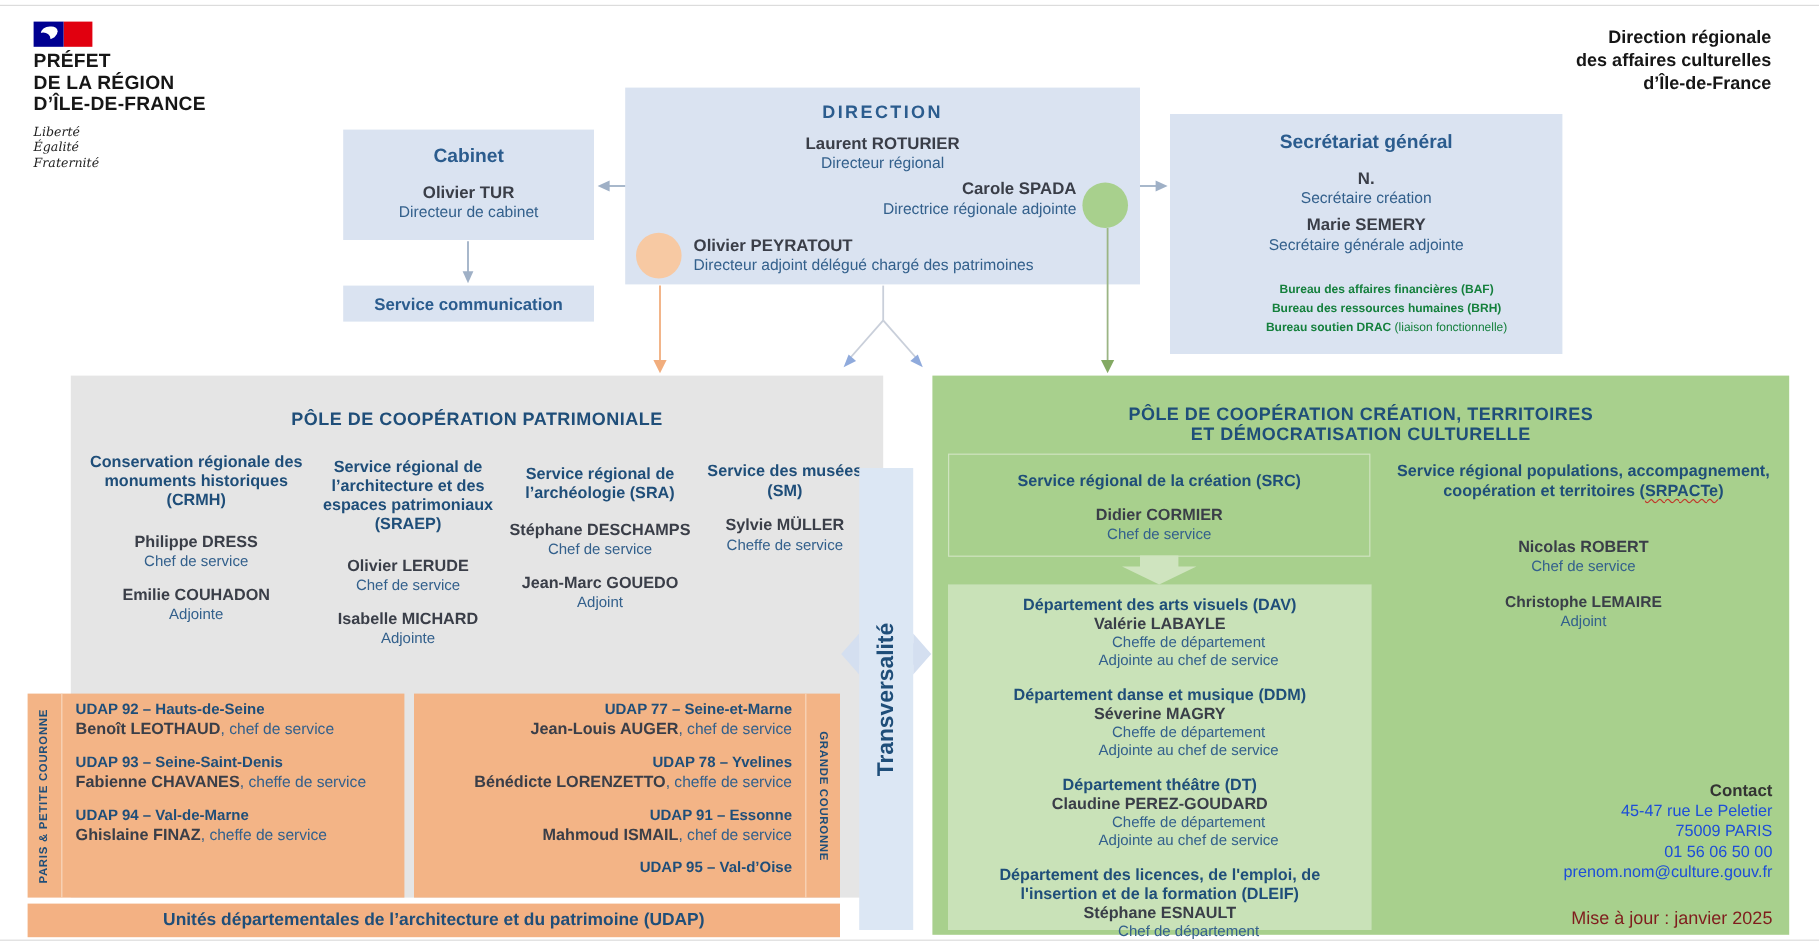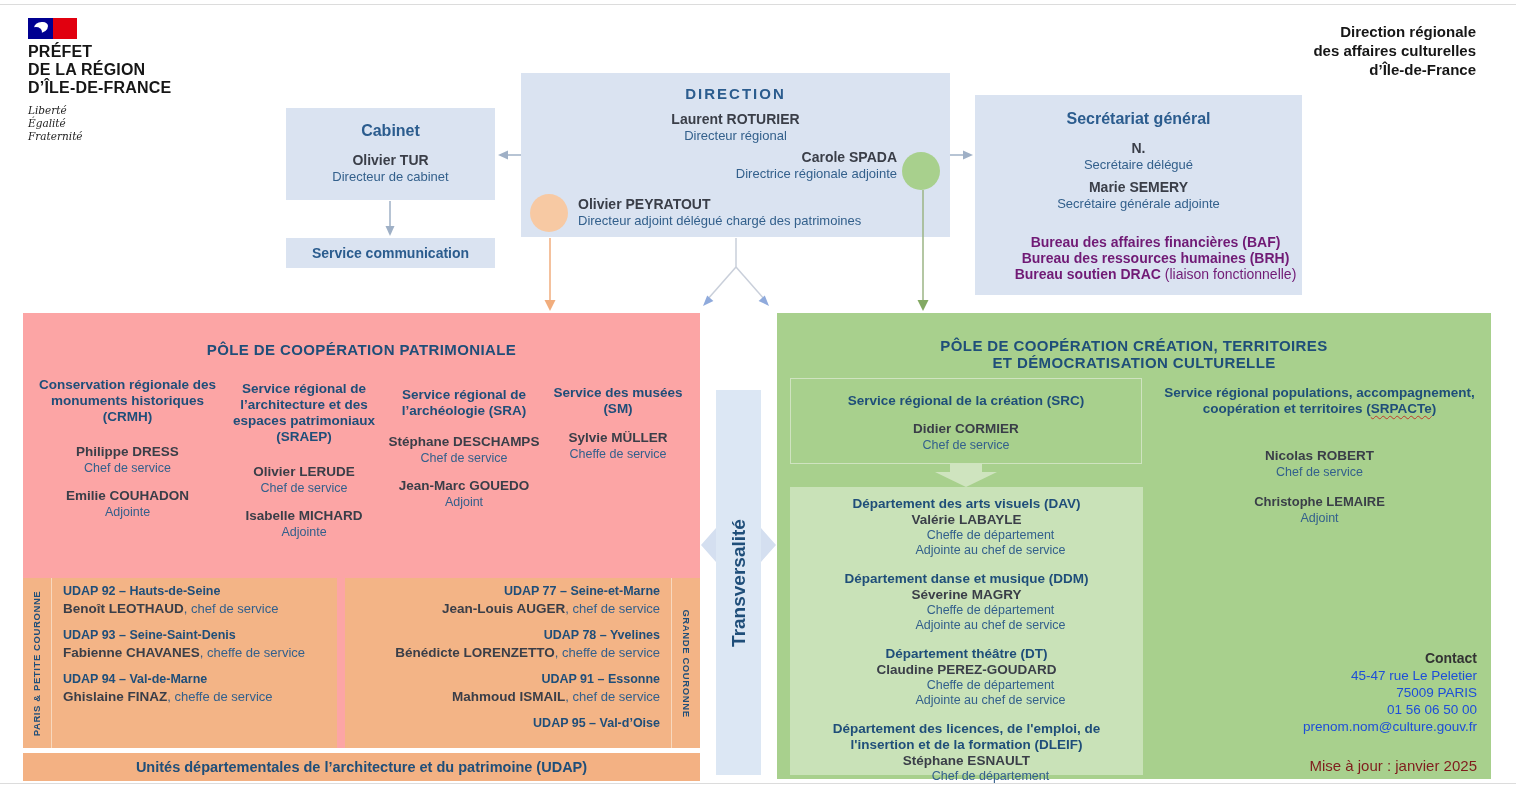--- a/index.html
+++ b/index.html
@@ -20,25 +20,25 @@
   .f-swoosh:after{content:"";position:absolute;left:-4px;top:5px;width:12px;height:10px;background:#000091;border-radius:50%;}
   .doc-title{font-size:15px;font-weight:bold;color:#161616;line-height:19px;}
 
   
   .bx-blue{background:#dae3f1;}
   .box-title{font-size:16px;font-weight:bold;color:#2b5c8e;}
   .dir-title{font-size:15px;font-weight:bold;color:#2b5c8e;letter-spacing:2px;}
   .nm{font-weight:bold;color:#3a3e48;font-size:14px;line-height:17px;}
   .rl{color:#33608c;font-size:13px;line-height:16px;}
   .circle{position:absolute;border-radius:50%;}
-  .bur{font-size:14px;color:#701a75;line-height:16px;padding-left:34px;}
+  .bur{font-size:10px;color:#15803d;line-height:16px;padding-left:34px;}
   .bur .b{font-weight:bold;}
 
   
-  .pole-orange{background:#fca5a5;}
+  .pole-orange{background:#e5e5e5;margin-left:36px;}
   .pole-title{font-size:15px;font-weight:bold;color:#1f4e79;letter-spacing:.4px;}
   .svc-title{font-size:13.5px;font-weight:bold;color:#1f4e79;line-height:16px;}
   .svc .nm{font-size:13.5px;}
   .svc .rl{font-size:12.5px;}
   .udap-block{background:#f3b486;}
   .udept{font-size:12.5px;font-weight:bold;color:#1f4e79;line-height:15px;}
   .unm{font-size:13.5px;font-weight:bold;color:#3a3e48;}
   .usfx{font-size:13px;color:#33608c;}
   .uitem{margin-bottom:11px;}
   .vlabel{font-size:9.5px;font-weight:bold;color:#1f4e79;letter-spacing:.6px;white-space:nowrap;}
@@ -120,21 +120,21 @@
       <div class="rl">Directeur adjoint délégué chargé des patrimoines</div>
     </div>
     <div class="circle" style="left:9px;top:121px;width:38px;height:38px;background:#f7c9a3;"></div>
     <div class="circle" style="left:381px;top:79px;width:38px;height:38px;background:#a8d08d;"></div>
   </div>
 
   <div class="abs bx-blue c" style="left:975px;top:95px;width:327px;height:200px;">
     <div class="box-title" style="margin-top:15px;">Secrétariat général</div>
     <div style="margin-top:12px;">
       <div class="nm">N.</div>
-      <div class="rl">Secrétaire délégué</div>
+      <div class="rl">Secrétaire création</div>
     </div>
     <div style="margin-top:6px;">
       <div class="nm">Marie SEMERY</div>
       <div class="rl">Secrétaire générale adjointe</div>
     </div>
     <div style="margin-top:22px;">
       <div class="bur"><span class="b">Bureau des affaires financières (BAF)</span><span></span></div>
       <div class="bur"><span class="b">Bureau des ressources humaines (BRH)</span><span></span></div>
       <div class="bur"><span class="b">Bureau soutien DRAC</span><span> (liaison fonctionnelle)</span></div>
     </div>

